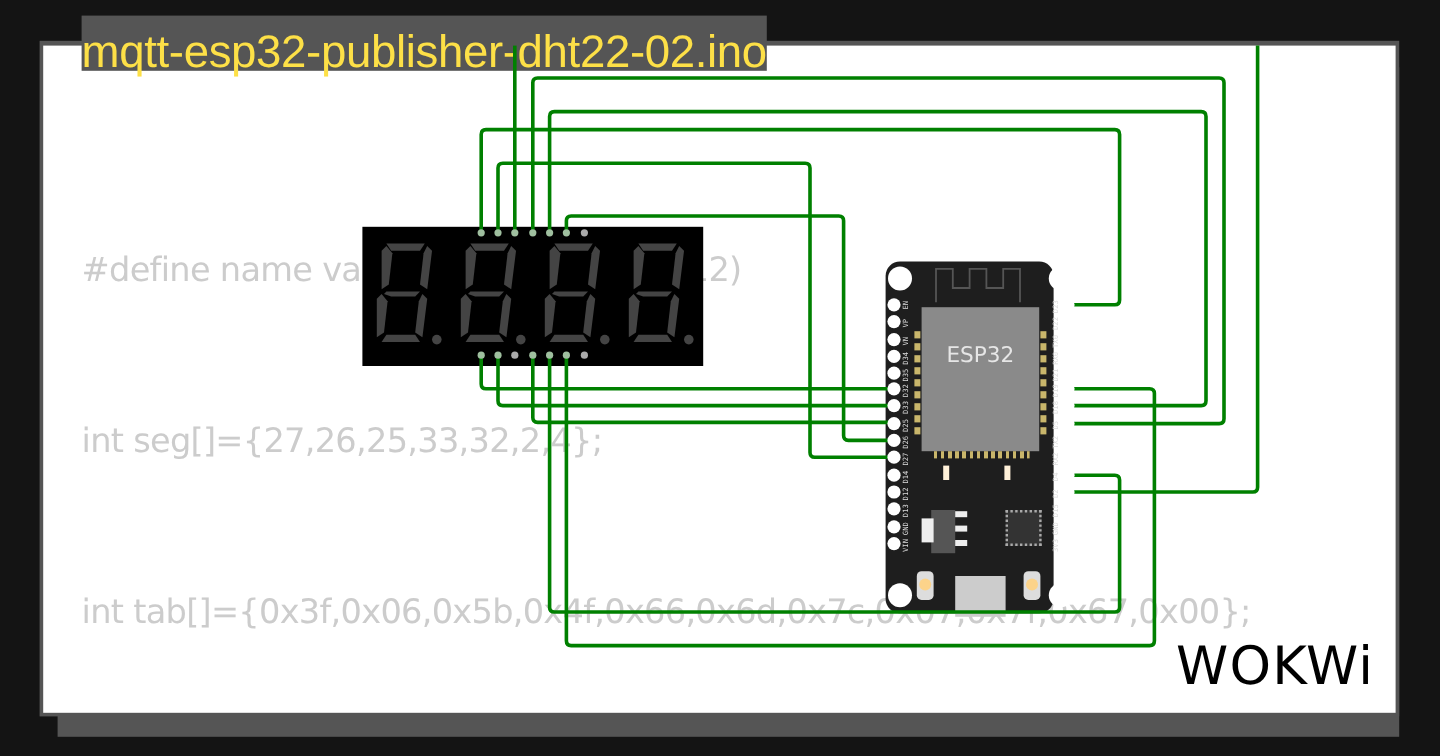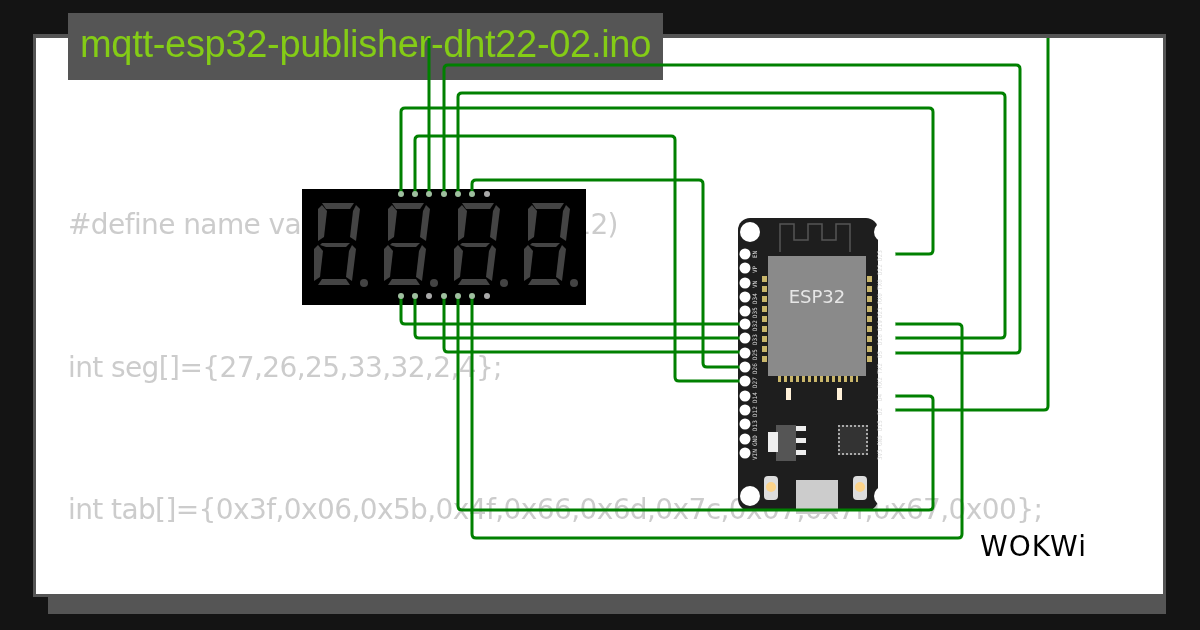--- a/index.html
+++ b/index.html
@@ -2,29 +2,29 @@
 <html><head>
 <meta charset="utf-8">
 <style>
   html,body{margin:0;padding:0;}
   body{width:1200px;height:630px;background:#141414;position:relative;overflow:hidden;font-family:"DejaVu Sans",sans-serif;}
   .shadow{position:absolute;left:48px;top:56px;width:1118px;height:558px;background:#555555;}
   .frame{position:absolute;left:33px;top:34px;width:1133px;height:563px;background:#555555;}
   .canvas{position:absolute;left:36px;top:38px;width:1127px;height:556px;background:#ffffff;overflow:hidden;}
   .code{position:absolute;left:32px;top:68px;font-family:"DejaVu Sans",sans-serif;font-size:28px;line-height:47.5px;color:#cccccc;white-space:pre;letter-spacing:-0.6px;}
   .code div{height:47.5px;}
-  .title{position:absolute;left:68px;top:13px;height:67px;padding:0 12px;background:#555555;color:#84cc16;font-family:"Liberation Sans",sans-serif;font-size:38px;line-height:62px;letter-spacing:-0.3px;}
+  .title{position:absolute;left:68px;top:13px;height:46px;padding:0 0;background:#555555;color:#fde047;font-family:"Liberation Sans",sans-serif;font-size:38px;line-height:62px;letter-spacing:-0.3px;}
   .display{position:absolute;left:302px;top:189px;width:284px;height:116px;background:#000;}
   .wires{position:absolute;left:0;top:0;width:1200px;height:630px;}
   .esp{position:absolute;left:738px;top:218px;width:140px;height:293px;background:#1e1e1e;border-radius:12px;}
   .esp .chip{position:absolute;left:30px;top:38px;width:98px;height:120px;background:#8a8a8a;}
   .esp .chiplabel{position:absolute;left:30px;top:68px;width:98px;text-align:center;color:#e6e6e6;font-size:18px;font-family:"DejaVu Sans",sans-serif;}
   .hole{position:absolute;width:20px;height:20px;border-radius:50%;background:#fff;}
   .pad{position:absolute;width:5px;height:6px;background:#c9b66b;}
-  .logo{position:absolute;left:980px;top:530px;font-family:"DejaVu Sans",sans-serif;font-size:28px;color:#000;letter-spacing:1px;}
+  .logo{position:absolute;left:980px;top:530px;font-family:"DejaVu Sans",sans-serif;font-size:44px;color:#000;letter-spacing:1px;}
 </style>
 </head>
 <body>
 
 <div class="shadow"></div>
 <div class="frame"></div>
 <div class="canvas">
   <div class="code">
     <div>#define name value sw1 digitalRead(12)</div>
     <div>int seg[]={27,26,25,33,32,2,4};</div>

